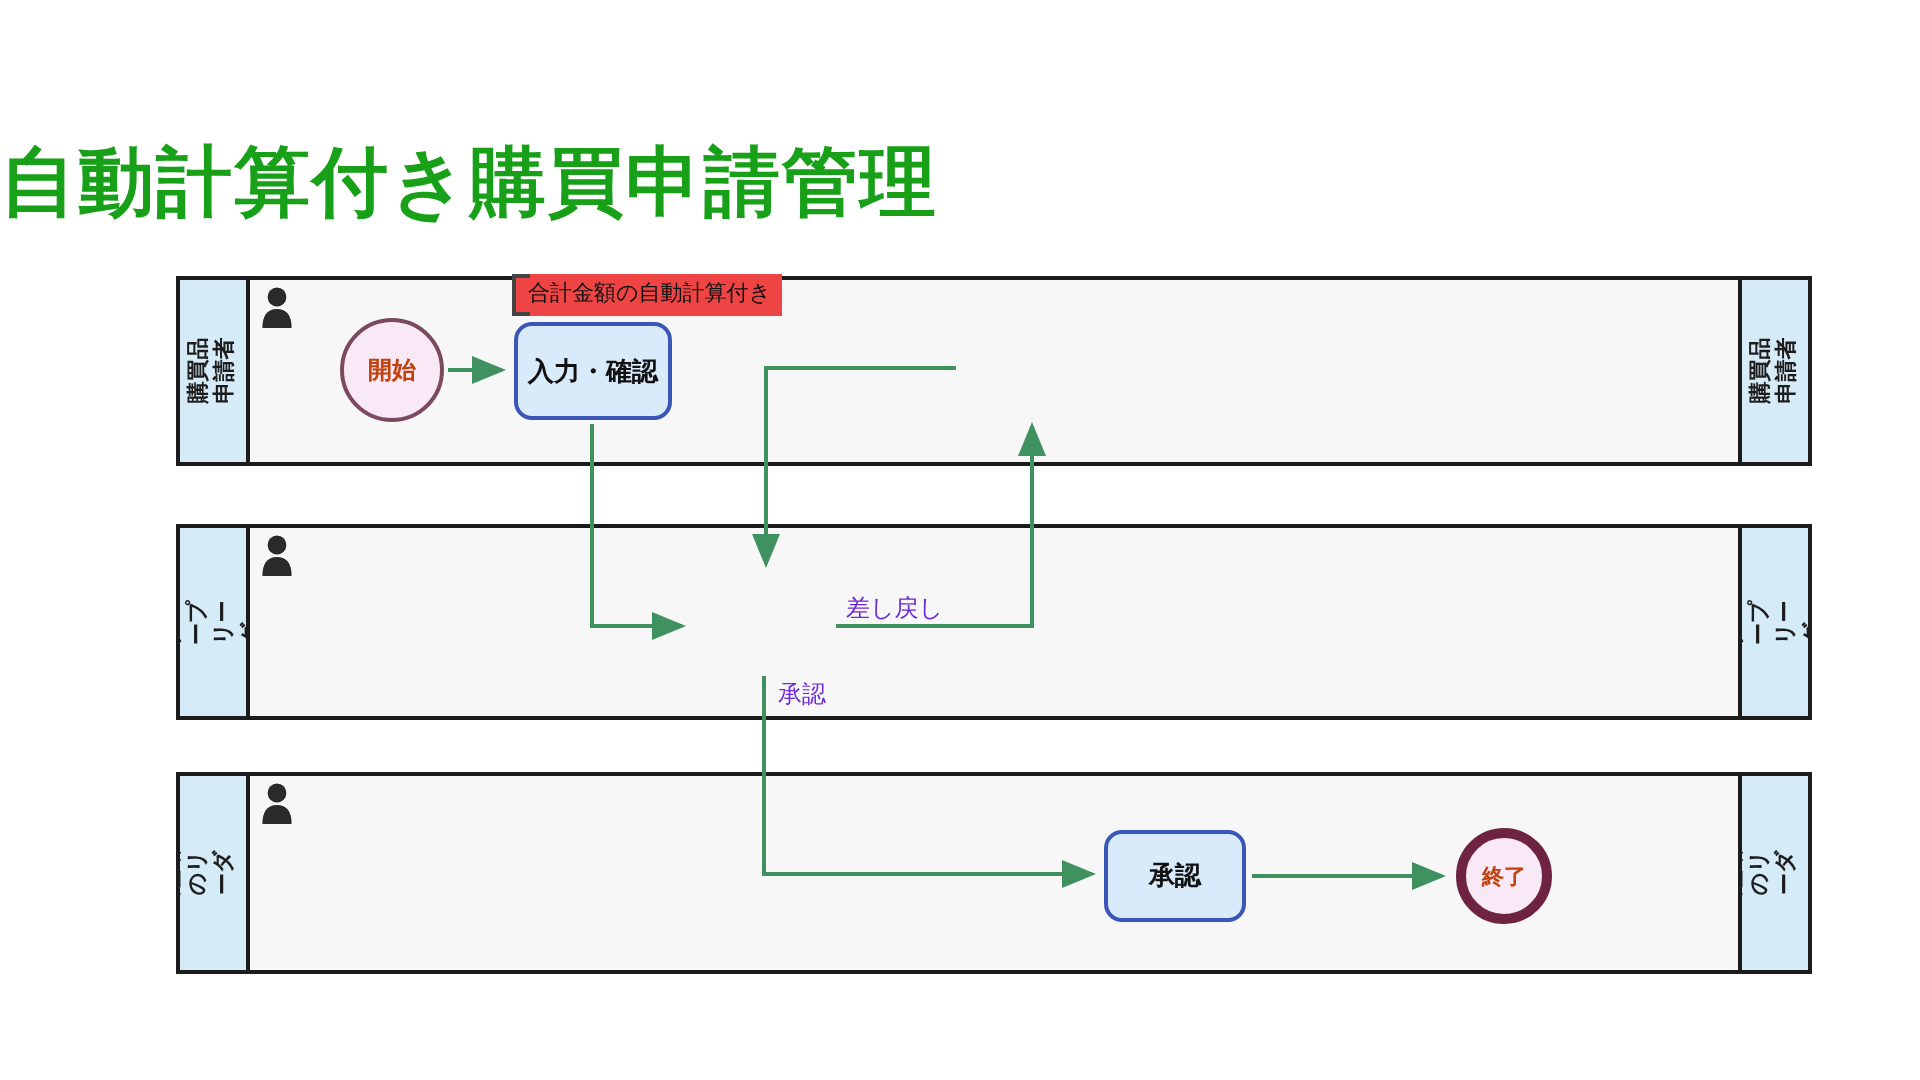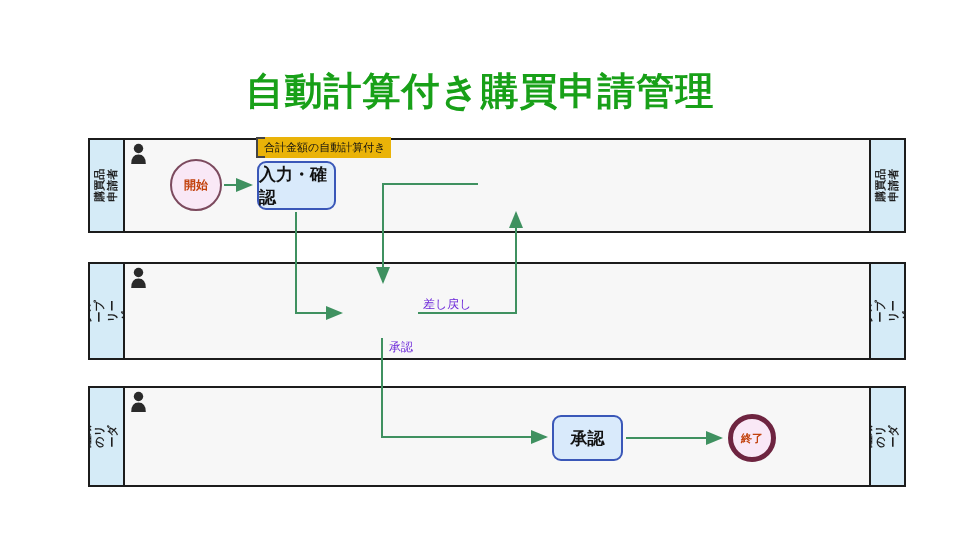--- a/index.html
+++ b/index.html
@@ -2,21 +2,21 @@
 <html><head>
 <meta charset="utf-8">
 <style>
   * { margin: 0; padding: 0; box-sizing: border-box; }
   html, body { background: #ffffff; }
   body { font-family: "Liberation Sans", "DejaVu Sans", sans-serif; }
   .stage { position: relative; width: 960px; height: 540px; background: #ffffff; overflow: hidden; }
 
   .page-title {
     position: absolute; top: 66px; left: 0; width: 960px;
-    text-align: center; font-size: 38px; font-weight: bold;
+    text-align: left; font-size: 38px; font-weight: bold;
     color: #18a018; letter-spacing: 1px;
   }
 
   
   .lane {
     position: absolute; left: 88px; width: 818px;
     display: flex; border: 2px solid #1c1c1c; background: #f7f7f7; z-index: 1;
   }
   .lane-band {
     width: 35px; flex: 0 0 35px; background: #d5ebf7;
@@ -29,34 +29,34 @@
     transform: rotate(-90deg); white-space: pre-line; text-align: center;
     font-size: 11px; font-weight: bold; color: #1d1d1d; line-height: 1.2;
   }
   .actor { position: absolute; top: 3px; left: 5px; }
 
   
   .task {
     position: absolute; z-index: 3;
     background: #d9eafb; border: 2px solid #3a57b8; border-radius: 9px;
     display: flex; align-items: center; justify-content: center;
-    font-size: 17px; font-weight: bold; color: #111;
+    font-size: 13px; font-weight: bold; color: #111;
   }
   .event {
     position: absolute; z-index: 3; border-radius: 50%;
     background: #f9e8f6;
     display: flex; align-items: center; justify-content: center;
     font-size: 12px; font-weight: bold; color: #c2410c;
   }
   .event-start { border: 2.5px solid #7c4a5e; }
   .event-end   { border: 5px solid #6e2440; font-size: 11px; text-align: center; }
 
   .annotation {
     position: absolute; left: 256px; top: 137px; height: 21px; z-index: 3;
-    background: #eab308; border-left: 2px solid #444;
+    background: #ef4444; border-left: 2px solid #444;
     padding: 0 5px 0 6px; line-height: 21px;
     font-size: 11px; color: #111; white-space: nowrap;
   }
   .annotation::before, .annotation::after {
     content: ""; position: absolute; left: 0; width: 7px; height: 2px; background: #444;
   }
   .annotation::before { top: 0; }
   .annotation::after  { bottom: 0; }
 
   .edge-label {

